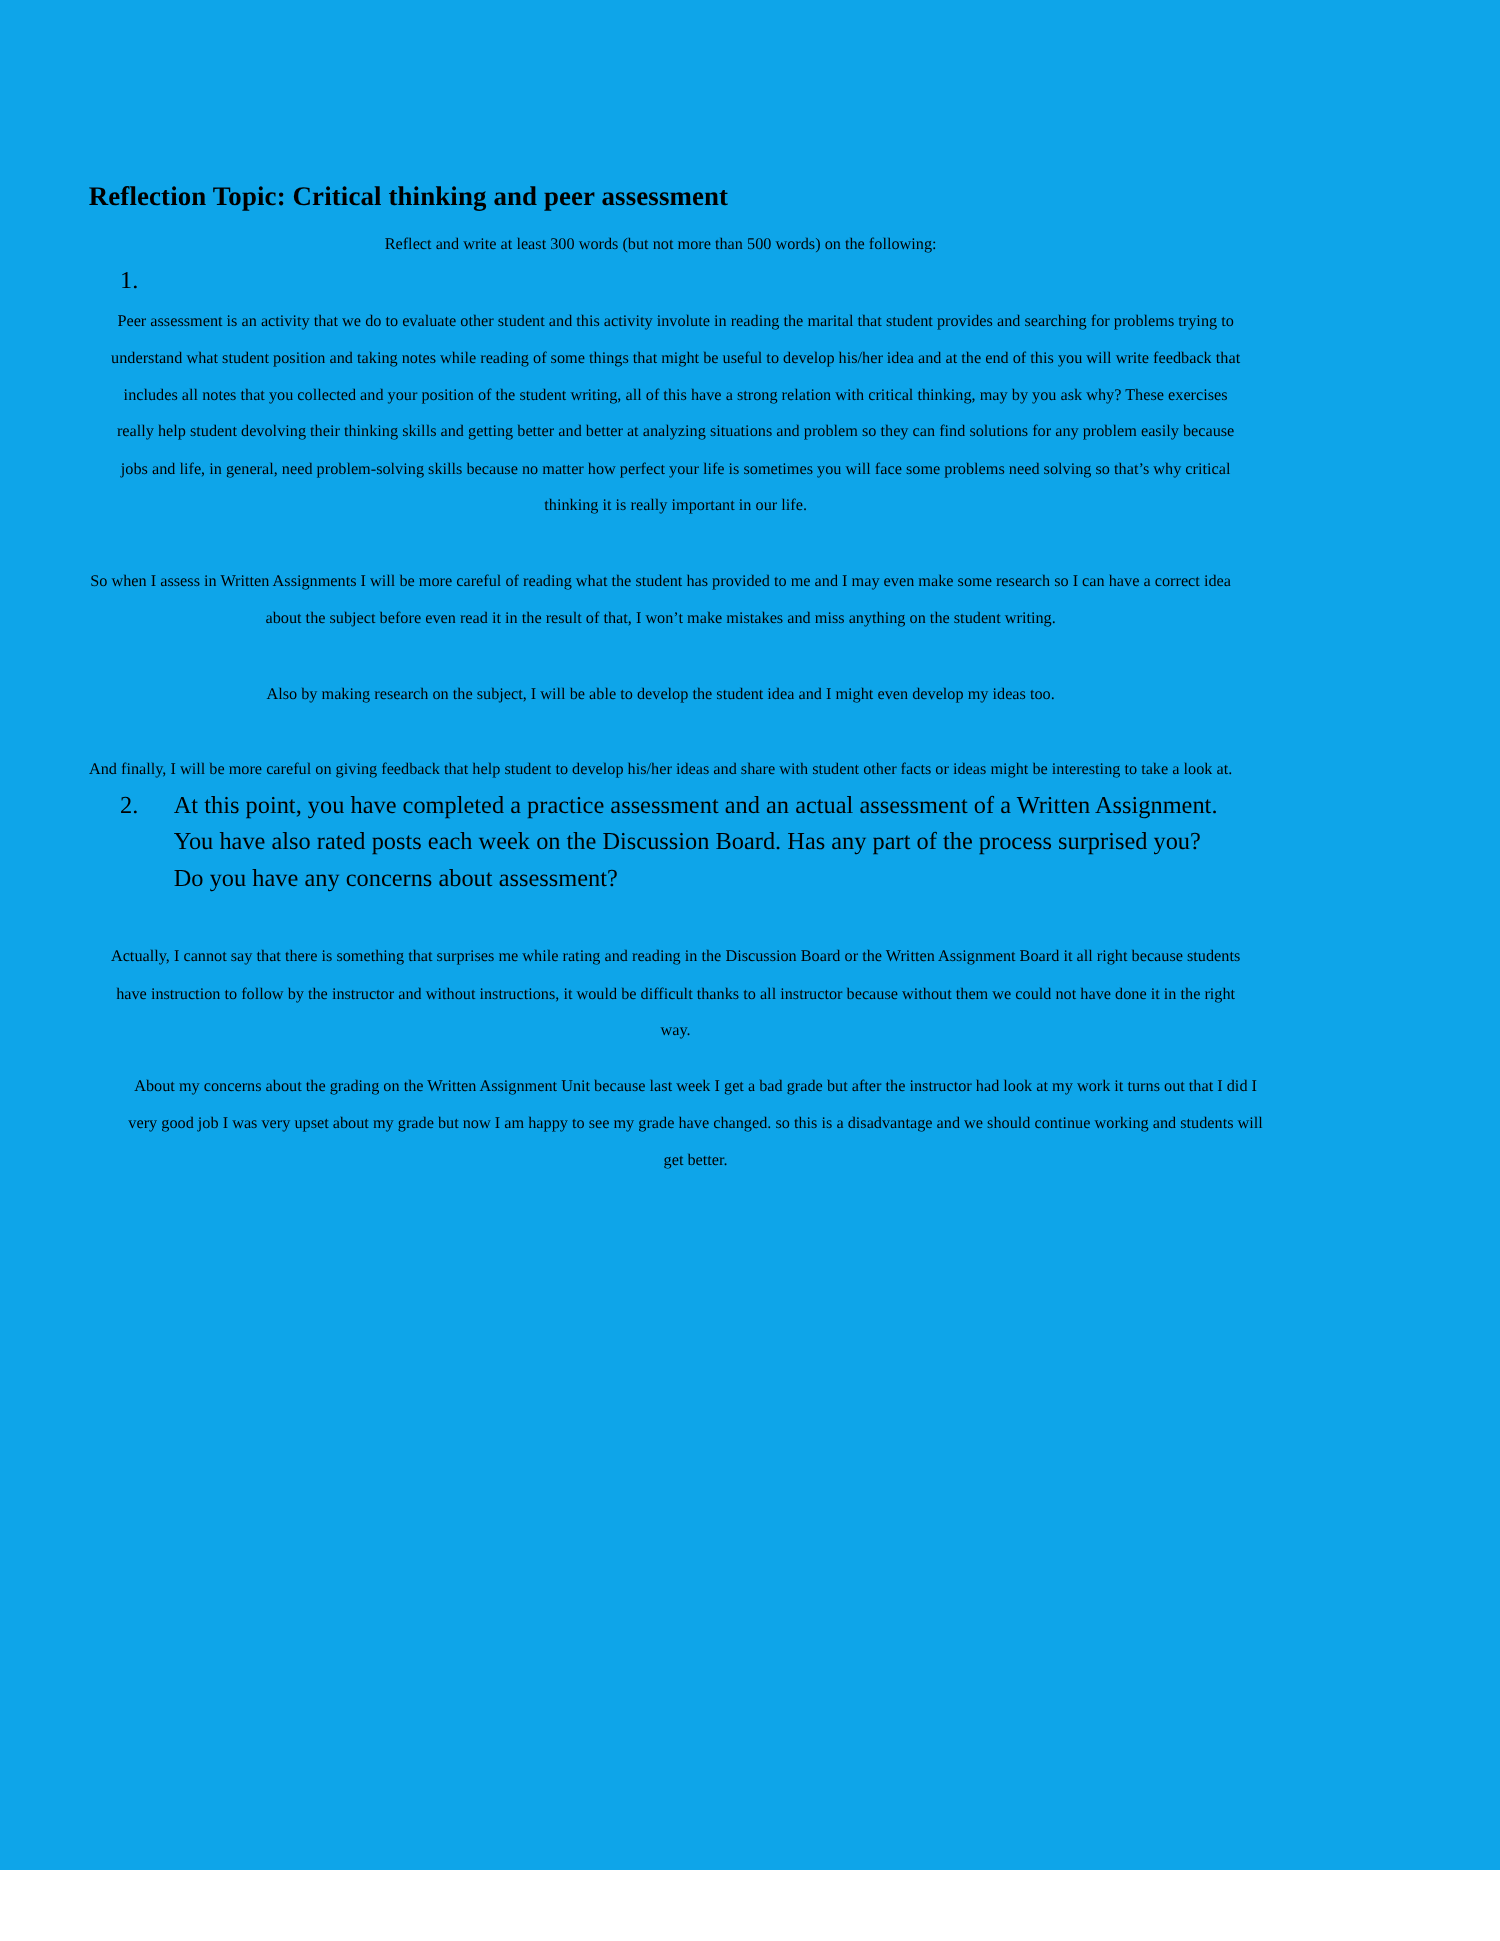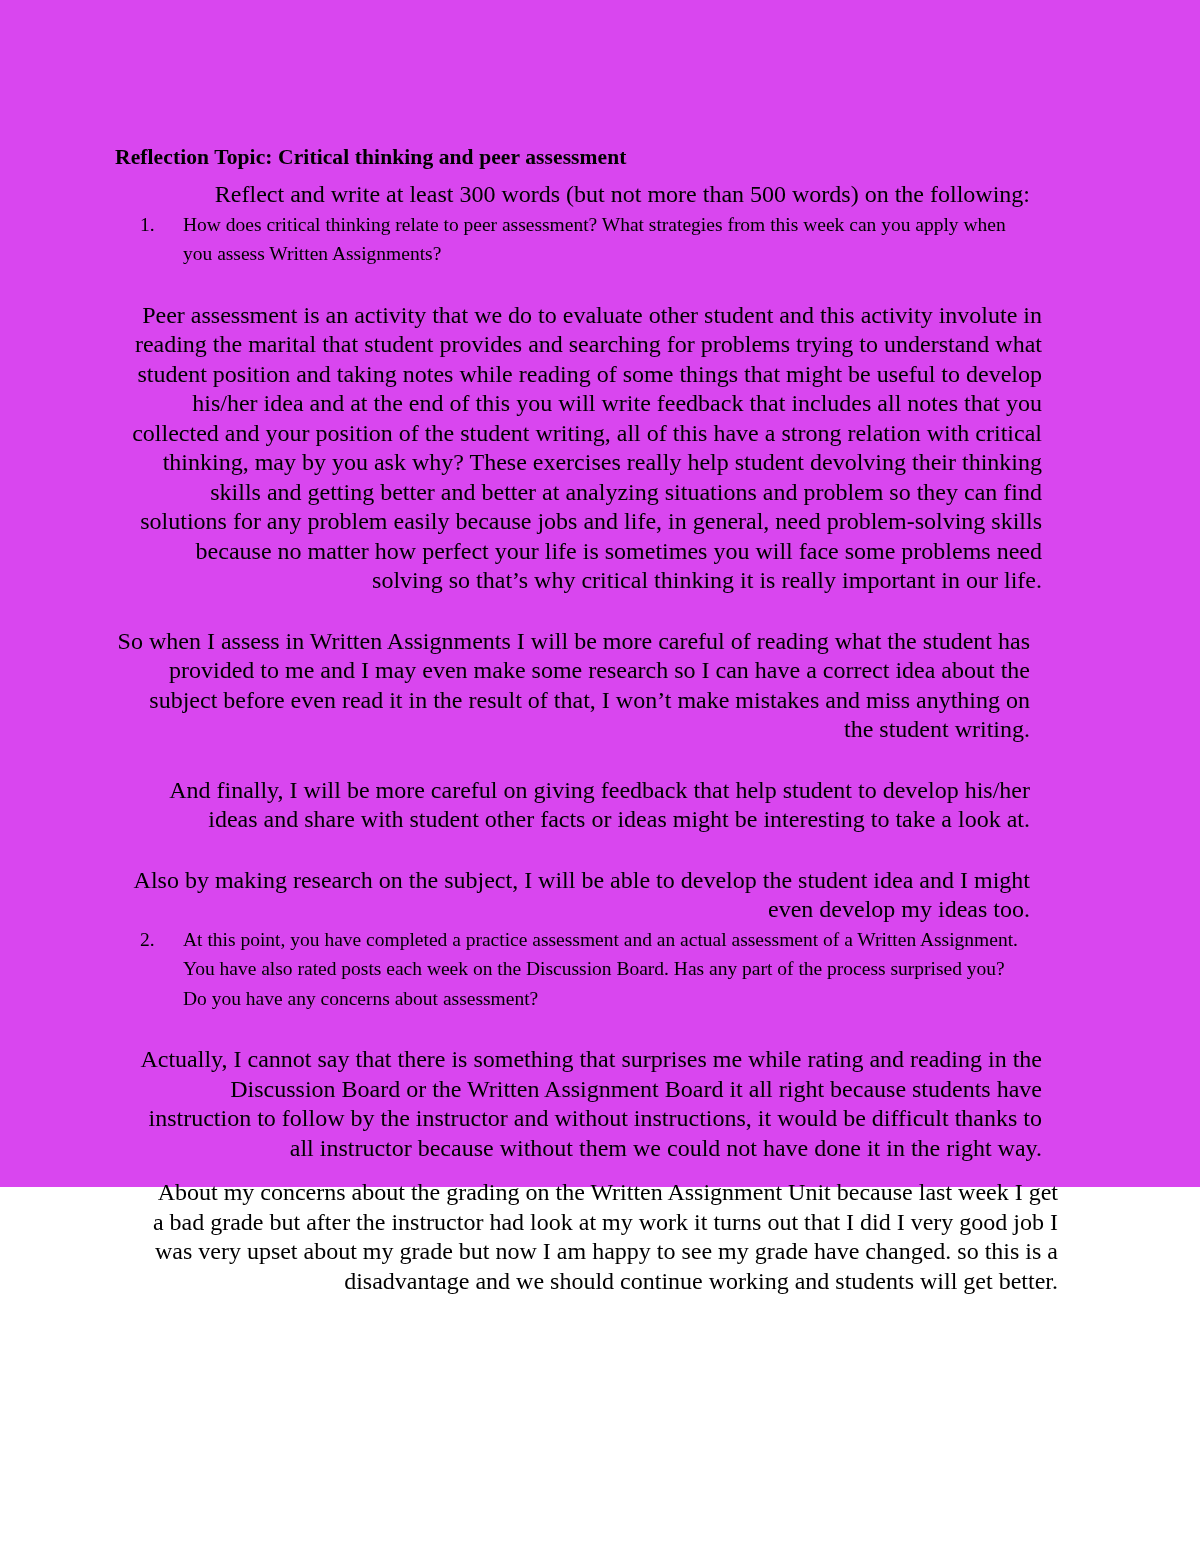--- a/index.html
+++ b/index.html
@@ -11,39 +11,39 @@
     width: 1200px;
     height: 1553px;
     font-family: "Liberation Serif", "DejaVu Serif", serif;
     color: #000000;
     -webkit-font-smoothing: antialiased;
   }
 
   .page {
     position: relative;
     width: 1200px;
-    height: 1187px;
-    background: #d946ef;
+    height: 1496px;
+    background: #0ea5e9;
     box-sizing: border-box;
-    padding: 143px 142px 0 115px;
+    padding: 143px 142px 0 71px;
   }
 
   .doc-title {
     font-size: 21.5px;
     font-weight: bold;
     line-height: 29px;
     margin: 0 0 8px 0;
     letter-spacing: 0.1px;
   }
 
   .para {
-    font-size: 24px;
+    font-size: 13px;
     line-height: 29.5px;
     margin: 0;
-    text-align: right;
+    text-align: center;
     max-width: 915px;
   }
 
   
   .gap-intro   { margin-top: 6px; }
   .gap-block   { margin-top: 31px; }
   .gap-tight   { margin-top: 15px; margin-left: 28px; }
   .gap-list    { margin-top: 30px; }
   .gap-after-list { margin-top: 32px; margin-left: 12px; }
 
@@ -73,32 +73,31 @@
 
 <div class="page">
 
   <h1 class="doc-title">Reflection Topic:  Critical thinking and peer assessment</h1>
 
   <p class="para gap-intro">Reflect and write at least 300 words (but not more than 500 words) on the following:</p>
 
   <ol class="list gap-list">
     <li class="list-item">
       <span class="list-marker">1.</span>
-      <span>How does critical thinking relate to peer assessment? What strategies from this week can you apply when you assess Written Assignments?</span>
     </li>
   </ol>
 
   <p class="para gap-after-list">Peer assessment is an activity that we do to evaluate other student and this activity involute in reading the marital that student provides and searching for problems trying to understand what student position and taking notes while reading of some things that might be useful to develop his/her idea and at the end of this you will write feedback that includes all notes that you collected and your position of the student writing, all of this have a strong relation with critical thinking, may by you ask why?  These exercises really help student devolving their thinking skills and getting better and better at analyzing situations and problem so they can find solutions for any problem easily because jobs and life, in general, need problem-solving skills because no matter how perfect your life is sometimes you will face some problems need solving so that’s why critical thinking it is really important in our life.</p>
 
 
   <p class="para gap-block">So when I assess in Written Assignments I will be more careful of reading what the student has provided to me and I may even make some research so I can have a correct idea about the subject before even read it in the result of that, I won’t make mistakes and miss anything on the student writing.</p>
 
+  <p class="para gap-block">Also by making research on the subject, I will be able to develop the student idea and I might even develop my ideas too.</p>
+
   <p class="para gap-block">And finally, I will be more careful on giving feedback that help student to develop his/her ideas and share with student other facts or ideas might be interesting to take a look at.</p>
-
-  <p class="para gap-block">Also by making research on the subject, I will be able to develop the student idea and I might even develop my ideas too.</p>
 
   <ol class="list gap-block">
     <li class="list-item">
       <span class="list-marker">2.</span>
       <span>At this point, you have completed a practice assessment and an actual assessment of a Written Assignment. You have also rated posts each week on the Discussion Board. Has any part of the process surprised you? Do you have any concerns about assessment?</span>
     </li>
   </ol>
 
   <p class="para gap-after-list">Actually, I cannot say that there is something that surprises me while rating and reading in the Discussion Board or the Written Assignment Board it all right because students have instruction to follow by the instructor and without instructions, it would be difficult thanks to all instructor because without them we could not have done it in the right way.</p>
 

